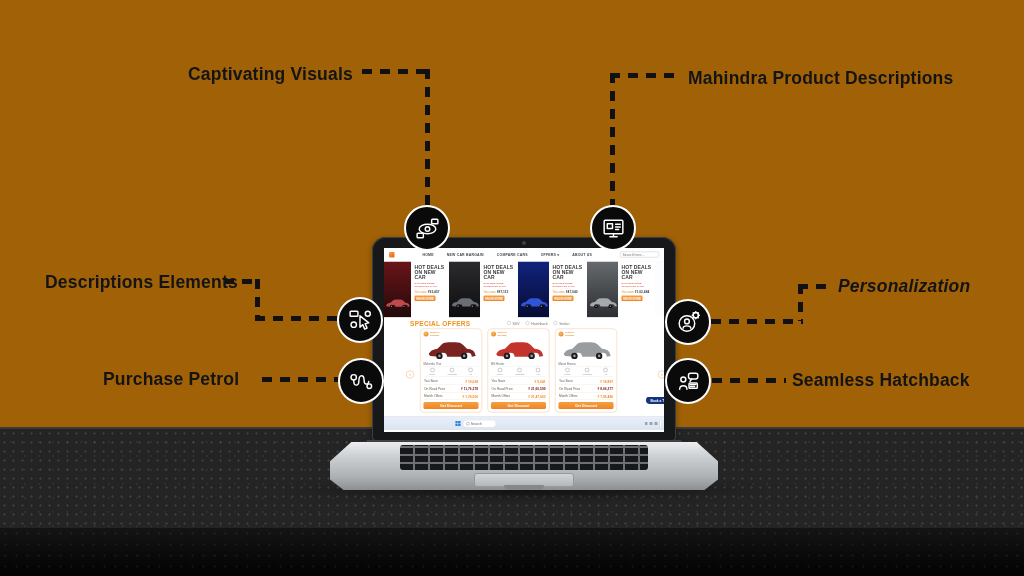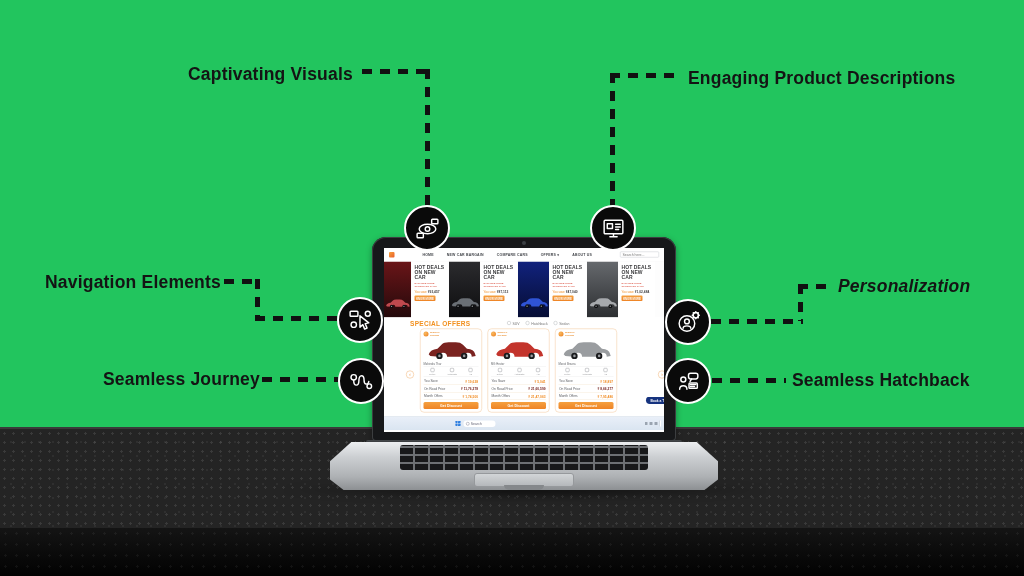--- a/index.html
+++ b/index.html
@@ -1,16 +1,16 @@
 <!DOCTYPE html>
 <html><head>
 <meta charset="utf-8">
 <style>
   html,body{margin:0;padding:0;background:#fff;}
-  .stage{position:relative;width:1024px;height:576px;overflow:hidden;background:#22c55e;
+  .stage{position:relative;width:1024px;height:576px;overflow:hidden;background:#a16207;
          font-family:"Liberation Sans",sans-serif;}
 
   
   .table-top{position:absolute;left:0;top:427px;width:1024px;height:101px;z-index:1;
     background-color:#242424;
     background-image:radial-gradient(rgba(255,255,255,.10) 1px,transparent 1.4px),
                      radial-gradient(rgba(255,255,255,.05) 1px,transparent 1.4px);
     background-size:9px 9px,14px 14px;background-position:0 0,4px 6px;
     border-top:2px solid #3a3a3a;}
   .table-front{position:absolute;left:0;top:528px;width:1024px;height:48px;z-index:1;
@@ -472,19 +472,19 @@
       <circle cx="8" cy="11" r="2.4"></circle>
         <path d="M4.5 20.5 c0 -4.5 7 -4.5 7 0"></path>
       <rect x="13" y="5" width="9" height="5.5" rx="2"></rect>
         <path d="M16 10.5 14.5 12.8"></path>
       <rect x="13.5" y="14.5" width="8" height="5" rx=".8"></rect>
         <path d="M14.8 16h5.4M14.8 17.8h4"></path>
     </svg>
   </div>
 
   <div class="label" style="left:188px;top:64px;">Captivating Visuals</div>
-  <div class="label" style="left:688px;top:68px;">Engaging Product Descriptions</div>
-  <div class="label" style="left:45px;top:272px;">Navigation Elements</div>
-  <div class="label" style="left:103px;top:369px;">Seamless Journey</div>
+  <div class="label" style="left:688px;top:68px;">Mahindra Product Descriptions</div>
+  <div class="label" style="left:45px;top:272px;">Descriptions Elements</div>
+  <div class="label" style="left:103px;top:369px;">Purchase Petrol</div>
   <div class="label" style="left:838px;top:276px;font-style:italic;">Personalization</div>
   <div class="label" style="left:792px;top:370px;">Seamless Hatchback</div>
 
 </div>
 
 </body></html>

